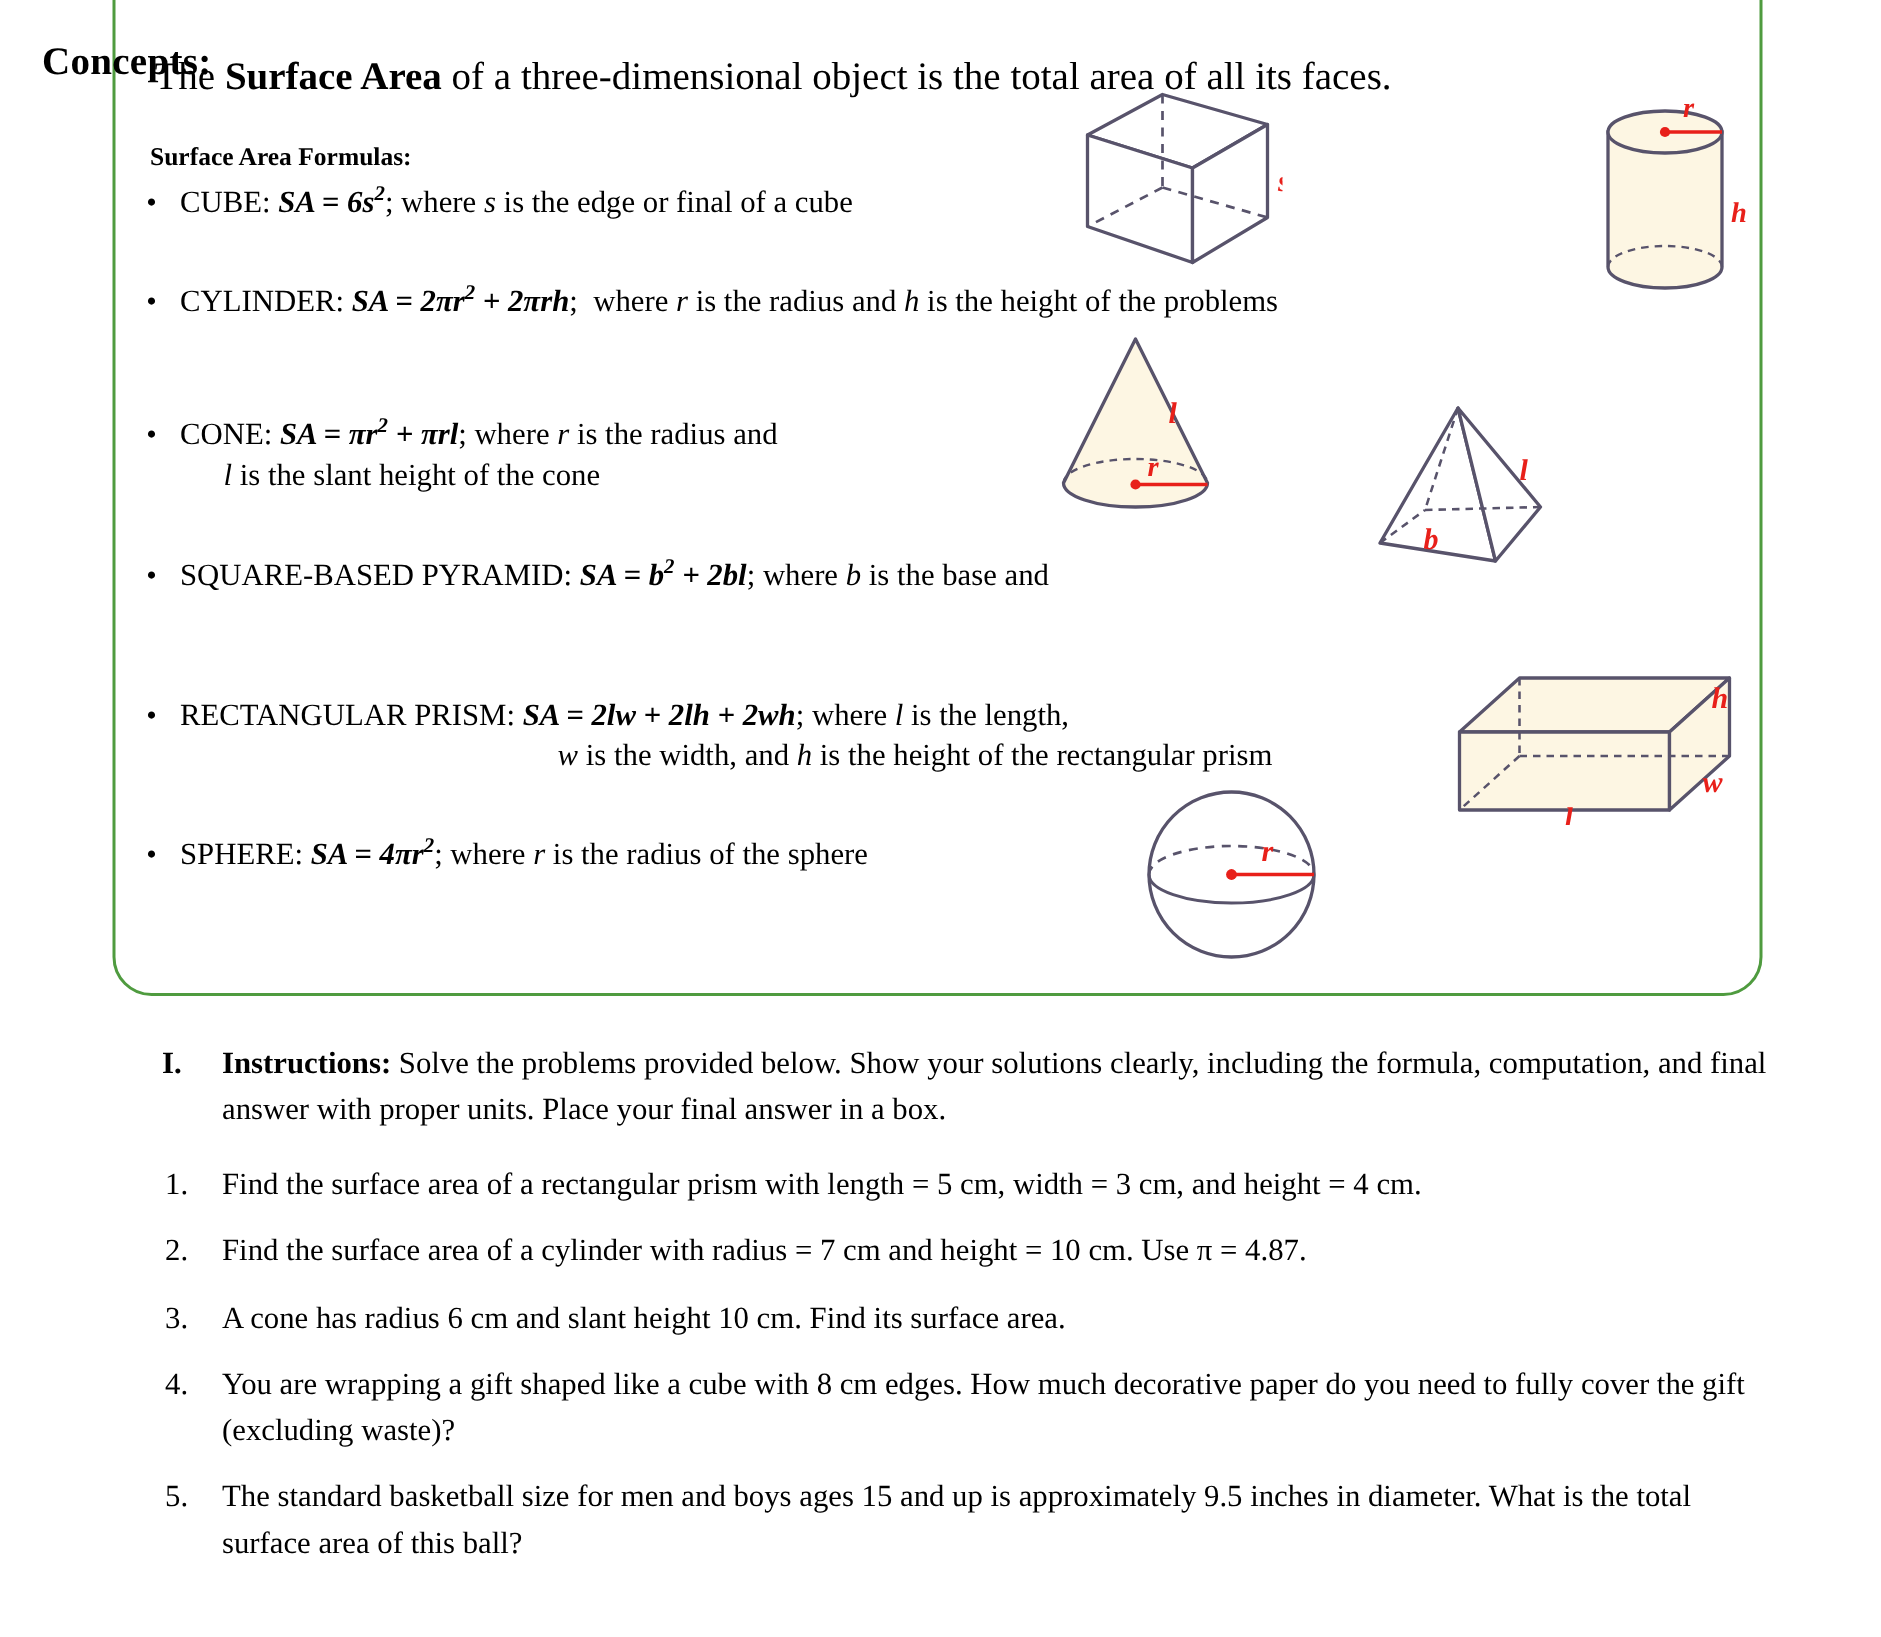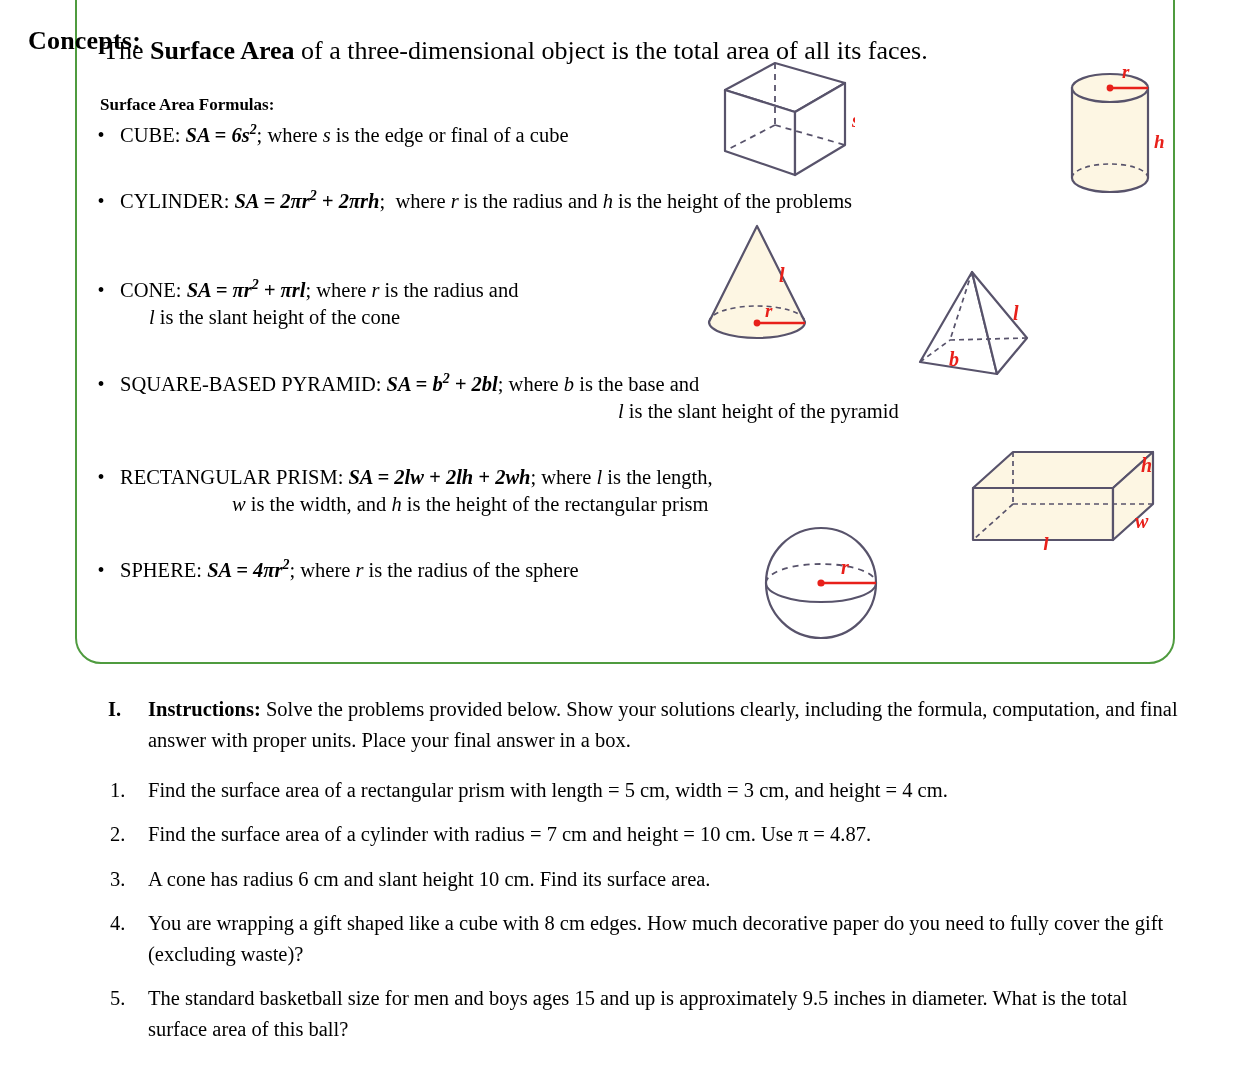--- a/index.html
+++ b/index.html
@@ -172,30 +172,29 @@
       <span class="f">SA = πr</span><span class="f sup">2</span><span class="f"> + πrl</span><span>; where </span><span class="fi">r</span><span> is the radius and</span>
       <span class="cont" style="margin-left:61px;"><span class="fi">l</span> is the slant height of the cone</span>
     </span>
   </div>
 
   <div class="bullet-row" style="position:absolute; left:0; top:249px; width:880px;">
     <span class="bullet-dot">•</span>
     <span class="bullet-body">
       <span class="b">SQUARE-BASED PYRAMID</span><span class="b">:</span>
       <span class="f">SA = b</span><span class="f sup">2</span><span class="f"> + 2bl</span><span>; where </span><span class="fi">b</span><span> is the base and</span>
-      <span class="cont" style="margin-left:530px;"><span class="fi">l</span> is the slant height of the pyramid</span>
     </span>
   </div>
 
   <div class="bullet-row" style="position:absolute; left:0; top:342px; width:900px;">
     <span class="bullet-dot">•</span>
     <span class="bullet-body">
       <span class="b">RECTANGULAR PRISM</span><span class="b">:</span>
       <span class="f">SA = 2lw + 2lh + 2wh</span><span>; where </span><span class="fi">l</span><span> is the length,</span>
-      <span class="cont" style="margin-left:144px;"><span class="fi">w</span> is the width, and <span class="fi">h</span> is the height of the rectangular prism</span>
+      <span class="cont" style="margin-left:144px;text-align:center;"><span class="fi">w</span> is the width, and <span class="fi">h</span> is the height of the rectangular prism</span>
     </span>
   </div>
 
   <div class="bullet-row" style="position:absolute; left:0; top:435px; width:700px;">
     <span class="bullet-dot">•</span>
     <span class="bullet-body">
       <span class="b">SPHERE</span><span class="b">:</span>
       <span class="f">SA = 4πr</span><span class="f sup">2</span><span>; where </span><span class="fi">r</span><span> is the radius of the sphere</span>
     </span>
   </div>

